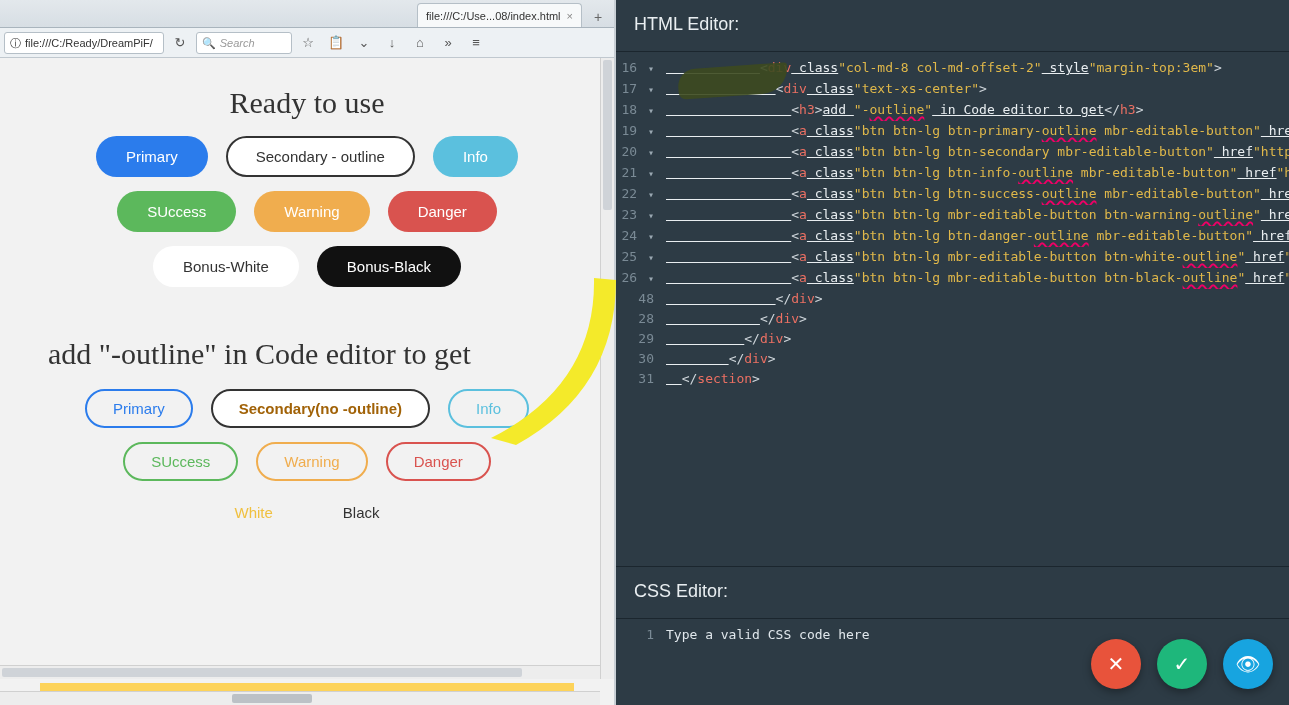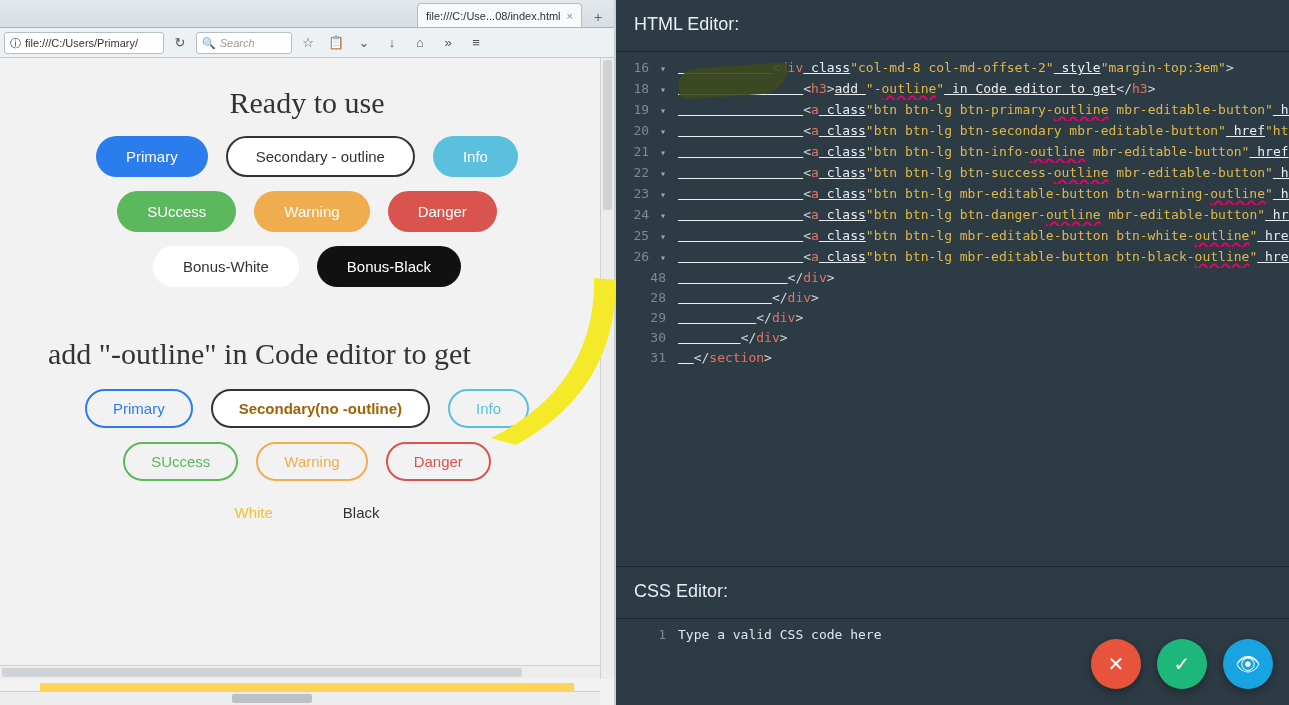--- a/index.html
+++ b/index.html
@@ -231,21 +231,21 @@
   .code {
     flex: 1;
     background: #2d3b45;
     font-family: "Consolas","Menlo",monospace;
     font-size: 13px;
     line-height: 20px;
     padding: 6px 0;
     overflow: hidden;
     position: relative;
   }
-  .line { display: flex; white-space: nowrap; margin-left: 12px; }
+  .line { display: flex; white-space: nowrap; }
   .gutter {
     flex: 0 0 46px;
     text-align: right;
     padding-right: 8px;
     color: #7a8a95;
     position: relative;
   }
   .fold { color: #9aa8b2; margin-left: 3px; font-size: 10px; }
   .src { flex: 1; padding-left: 4px; color: #e0e7ec; overflow: hidden; white-space: pre; }
   .tok-tag { color: #ec7063; }
@@ -314,21 +314,21 @@
     <div class="tab">
       <span>file:///C:/Use...08/index.html</span>
       <span class="x">×</span>
     </div>
     <div class="newtab">+</div>
   </div>
 
   <div class="toolbar">
     <div class="urlbox">
       <span>ⓘ</span>
-      <span>file:///C:/Users/Primary/</span>
+      <span>file:///C:/Ready/DreamPiF/</span>
     </div>
     <div class="tb-btn">↻</div>
     <div class="searchbox">
       <span class="mag">🔍</span>
       <span>Search</span>
     </div>
     <div class="tb-btn">☆</div>
     <div class="tb-btn">📋</div>
     <div class="tb-btn">⌄</div>
     <div class="tb-btn">↓</div>
@@ -386,20 +386,24 @@
 </div>
 
 <div class="editors" style="position:relative;">
   <div class="ed-header">HTML Editor:</div>
   <div class="code" id="html-code">
       <div class="line">
         <div class="gutter">16 <span class="fold">▾</span></div>
         <div class="src"><span class="tok-txt">            </span><span class="tok-pun">&lt;</span><span class="tok-tag">div</span><span class="tok-txt"> class</span><span class="tok-str">"col-md-8 col-md-offset-2"</span><span class="tok-txt"> style</span><span class="tok-str">"margin-top:3em"</span><span class="tok-pun">&gt;</span></div>
       </div>
       <div class="line">
+        <div class="gutter">17 <span class="fold">▾</span></div>
+        <div class="src"><span class="tok-txt">              </span><span class="tok-pun">&lt;</span><span class="tok-tag">div</span><span class="tok-txt"> class</span><span class="tok-str">"text-xs-center"</span><span class="tok-pun">&gt;</span></div>
+      </div>
+      <div class="line">
         <div class="gutter">18 <span class="fold">▾</span></div>
         <div class="src"><span class="tok-txt">                </span><span class="tok-pun">&lt;</span><span class="tok-tag">h3</span><span class="tok-pun">&gt;</span><span class="tok-txt">add </span><span class="tok-str">"-<span class="underline-red">outline</span>"</span><span class="tok-txt"> in Code editor to get</span><span class="tok-pun">&lt;/</span><span class="tok-tag">h3</span><span class="tok-pun">&gt;</span></div>
       </div>
       <div class="line">
         <div class="gutter">19 <span class="fold">▾</span></div>
         <div class="src"><span class="tok-txt">                </span><span class="tok-pun">&lt;</span><span class="tok-tag">a</span><span class="tok-txt"> class</span><span class="tok-str">"btn btn-lg btn-primary-<span class="underline-red">outline</span> mbr-editable-button"</span><span class="tok-txt"> href</span></div>
       </div>
       <div class="line">
         <div class="gutter">20 <span class="fold">▾</span></div>
         <div class="src"><span class="tok-txt">                </span><span class="tok-pun">&lt;</span><span class="tok-tag">a</span><span class="tok-txt"> class</span><span class="tok-str">"btn btn-lg btn-secondary mbr-editable-button"</span><span class="tok-txt"> href</span><span class="tok-str">"https://mobirise.com/mobirise-free-win.zip"</span></div>

